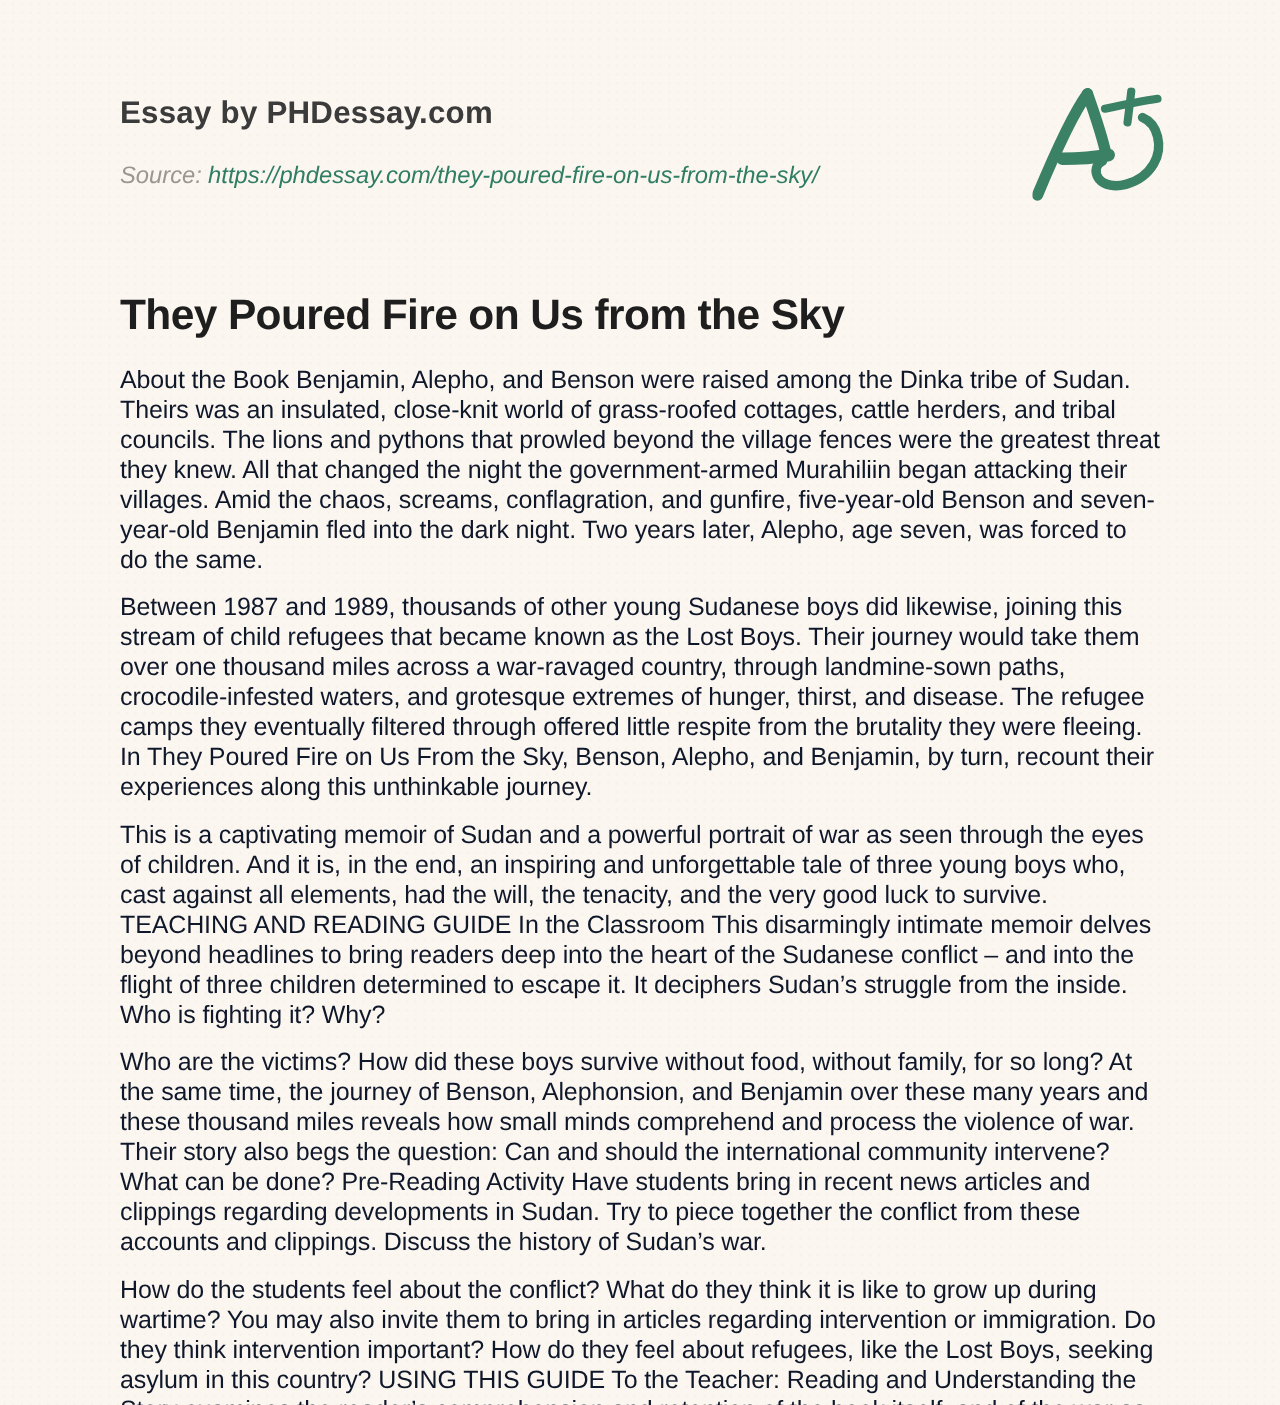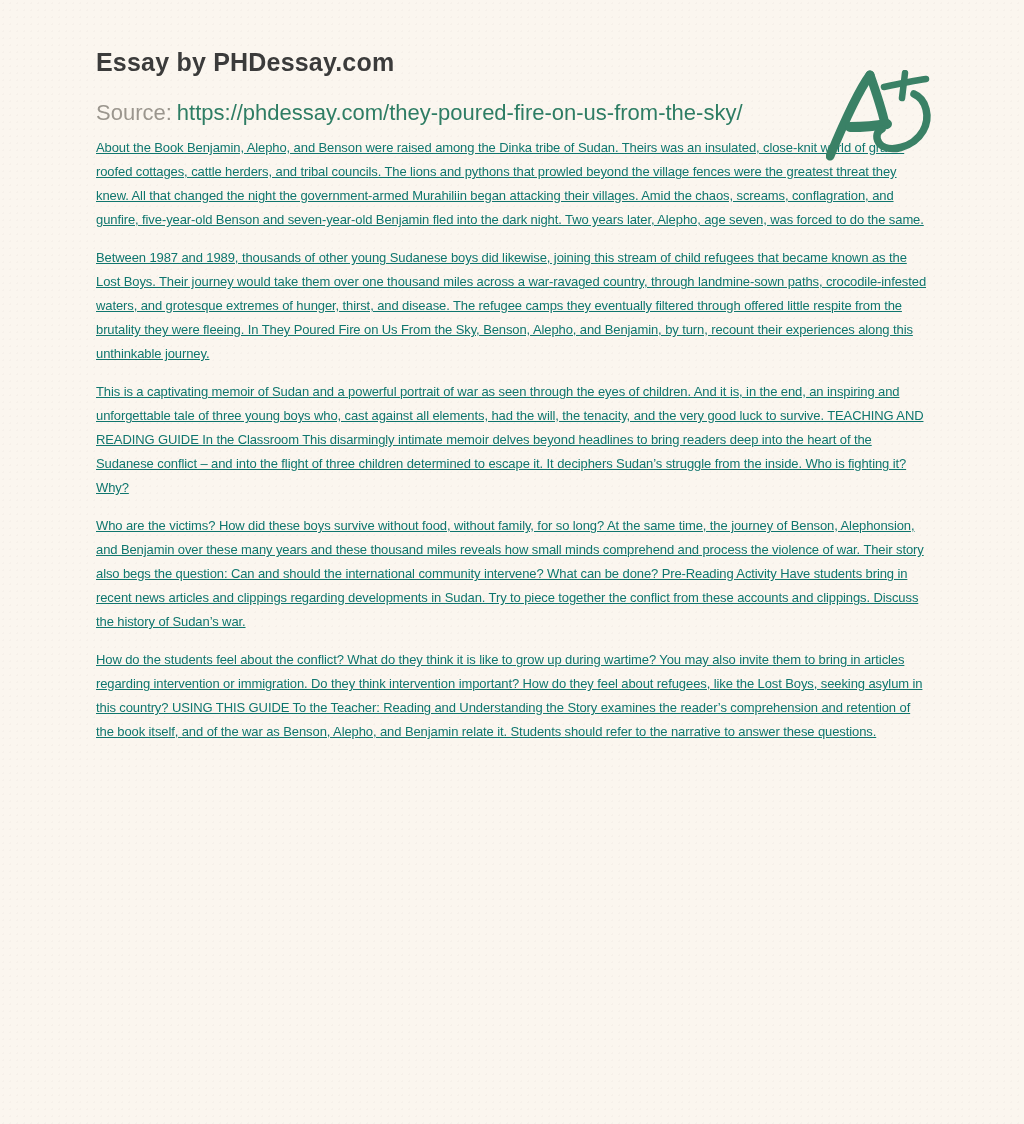--- a/index.html
+++ b/index.html
@@ -12,34 +12,35 @@
     background-color: #FBF6EF;
     background-image: radial-gradient(rgba(120,100,80,0.035) 1px, transparent 1px);
     background-size: 7px 7px;
     font-family: "Liberation Sans", sans-serif;
     color: #3E3E3E;
   }
   .page {
     position: relative;
     width: 1024px;
     height: 907px;
-    padding: 48px 96px 0 96px;
+    padding: 76px 96px 0 96px;
   }
   .byline {
     font-size: 25px;
     font-weight: 700;
     color: #3B3B3B;
     letter-spacing: 0.2px;
     line-height: 29px;
     margin-bottom: 26px;
   }
   .source-line {
-    font-size: 22px;
+    font-size: 19px;
     line-height: 19px;
     color: #9B968E;
+    font-style: italic;
   }
   .source-link {
     color: #2E7D64;
     text-decoration: none;
     margin-left: 5px;
   }
   .logo {
     position: absolute;
     top: 70px;
     right: 66px;
@@ -50,28 +51,27 @@
   .article-title {
     margin-top: 82px;
     font-size: 34px;
     font-weight: 700;
     color: #1E1E1E;
     letter-spacing: -0.5px;
     line-height: 40px;
     margin-bottom: 20px;
   }
   .article p {
-    font-size: 13px;
+    font-size: 20px;
     line-height: 24px;
-    color: #0f766e;
+    color: #0f172a;
     letter-spacing: -0.1px;
     margin-top: 14px;
     margin-bottom: 0;
     max-width: 832px;
-    text-decoration: underline;
   }
 </style>
 </head>
 <body>
 
 <div class="page">
 
   <header>
     <div class="byline">Essay by PHDessay.com</div>
     <div class="source-line">
@@ -90,20 +90,21 @@
         <path d="M88 24 C 100 29, 105 47, 97 61 C 87 78, 62 84, 53 73 C 49 67, 51 61, 56 59" stroke="#3A8166" stroke-width="7.5" stroke-linecap="round"></path>
 
         <path d="M79 3 C 78 12, 77 20, 76 28" stroke="#3A8166" stroke-width="6.5" stroke-linecap="round"></path>
 
         <path d="M58 17 C 72 14, 86 11, 100 9" stroke="#3A8166" stroke-width="6.5" stroke-linecap="round"></path>
       </svg>
     </div>
   </header>
 
   <article class="article">
+    <h1 class="article-title">They Poured Fire on Us from the Sky</h1>
 
     <p>About the Book Benjamin, Alepho, and Benson were raised among the Dinka tribe of Sudan. Theirs was an insulated, close-knit world of grass-roofed cottages, cattle herders, and tribal councils. The lions and pythons that prowled beyond the village fences were the greatest threat they knew. All that changed the night the government-armed Murahiliin began attacking their villages. Amid the chaos, screams, conflagration, and gunfire, five-year-old Benson and seven-year-old Benjamin fled into the dark night. Two years later, Alepho, age seven, was forced to do the same.</p>
     <p>Between 1987 and 1989, thousands of other young Sudanese boys did likewise, joining this stream of child refugees that became known as the Lost Boys. Their journey would take them over one thousand miles across a war-ravaged country, through landmine-sown paths, crocodile-infested waters, and grotesque extremes of hunger, thirst, and disease. The refugee camps they eventually filtered through offered little respite from the brutality they were fleeing. In They Poured Fire on Us From the Sky, Benson, Alepho, and Benjamin, by turn, recount their experiences along this unthinkable journey.</p>
     <p>This is a captivating memoir of Sudan and a powerful portrait of war as seen through the eyes of children. And it is, in the end, an inspiring and unforgettable tale of three young boys who, cast against all elements, had the will, the tenacity, and the very good luck to survive. TEACHING AND READING GUIDE In the Classroom This disarmingly intimate memoir delves beyond headlines to bring readers deep into the heart of the Sudanese conflict – and into the flight of three children determined to escape it. It deciphers Sudan’s struggle from the inside. Who is fighting it? Why?</p>
     <p>Who are the victims? How did these boys survive without food, without family, for so long? At the same time, the journey of Benson, Alephonsion, and Benjamin over these many years and these thousand miles reveals how small minds comprehend and process the violence of war. Their story also begs the question: Can and should the international community intervene? What can be done? Pre-Reading Activity Have students bring in recent news articles and clippings regarding developments in Sudan. Try to piece together the conflict from these accounts and clippings. Discuss the history of Sudan’s war.</p>
     <p>How do the students feel about the conflict? What do they think it is like to grow up during wartime? You may also invite them to bring in articles regarding intervention or immigration. Do they think intervention important? How do they feel about refugees, like the Lost Boys, seeking asylum in this country? USING THIS GUIDE To the Teacher: Reading and Understanding the Story examines the reader’s comprehension and retention of the book itself, and of the war as Benson, Alepho, and Benjamin relate it. Students should refer to the narrative to answer these questions.</p>
   </article>
 
 </div>
 

